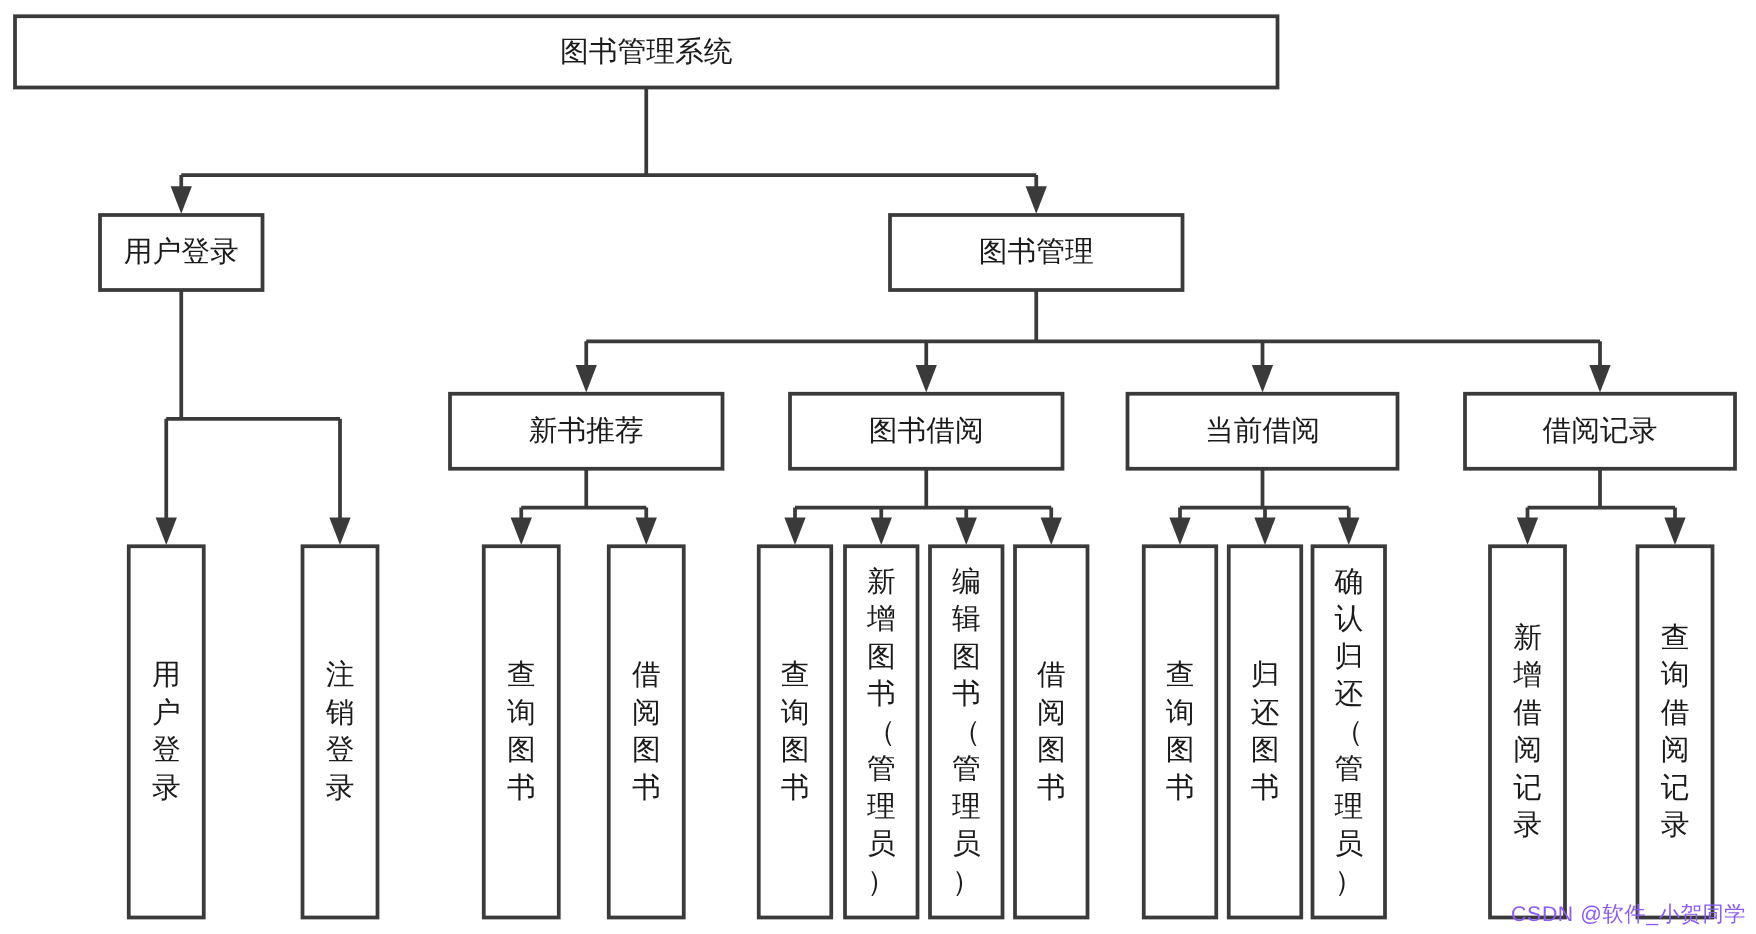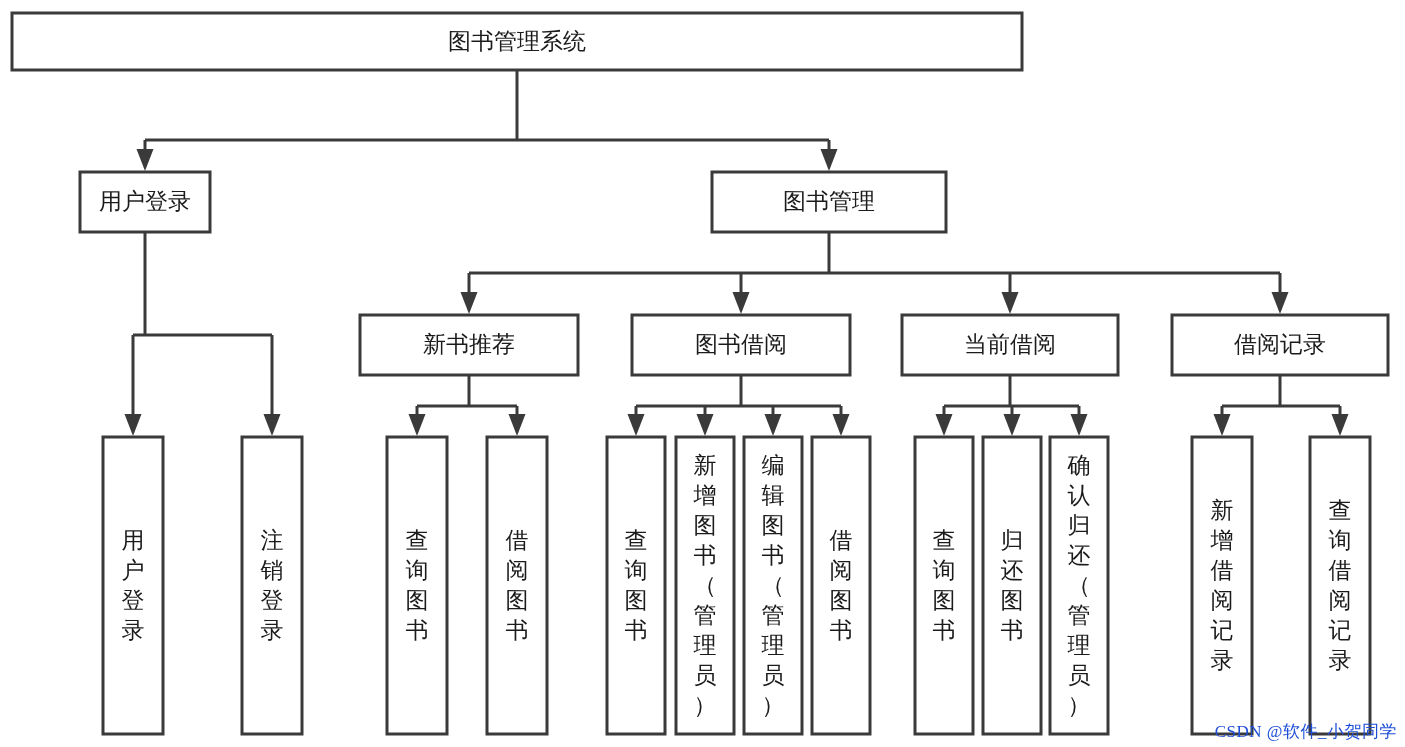--- a/index.html
+++ b/index.html
@@ -12,22 +12,22 @@
   .node-rect{fill:#ffffff;stroke:#3a3a3a;stroke-width:3;}
   .conn{stroke:#3a3a3a;stroke-width:3;fill:none;stroke-linecap:butt;}
   .arrowhead{fill:#3a3a3a;stroke:none;}
   .node-label{
     fill:#1b1b1b;font-family:"Liberation Sans","DejaVu Sans",sans-serif;
     font-size:23px;text-anchor:middle;dominant-baseline:middle;
   }
   .node-label.vert{font-size:23px;}
   .watermark{
     position:absolute;right:8px;bottom:4px;
-    font-size:17px;color:#1d4ed8;
-    font-family:Liberation Serif, serif;
+    font-size:17px;color:#8b5cf6;
+    font-family:Liberation Sans, sans-serif;
     letter-spacing:0.5px;white-space:nowrap;user-select:none;
   }
 </style>
 </head>
 <body>
 
 <svg id="diagram" viewBox="0 0 1405 747" xmlns="http://www.w3.org/2000/svg">
   <g id="edge-layer">
       <g>
         <line x1="517" y1="70" x2="517" y2="140" class="conn"></line>

